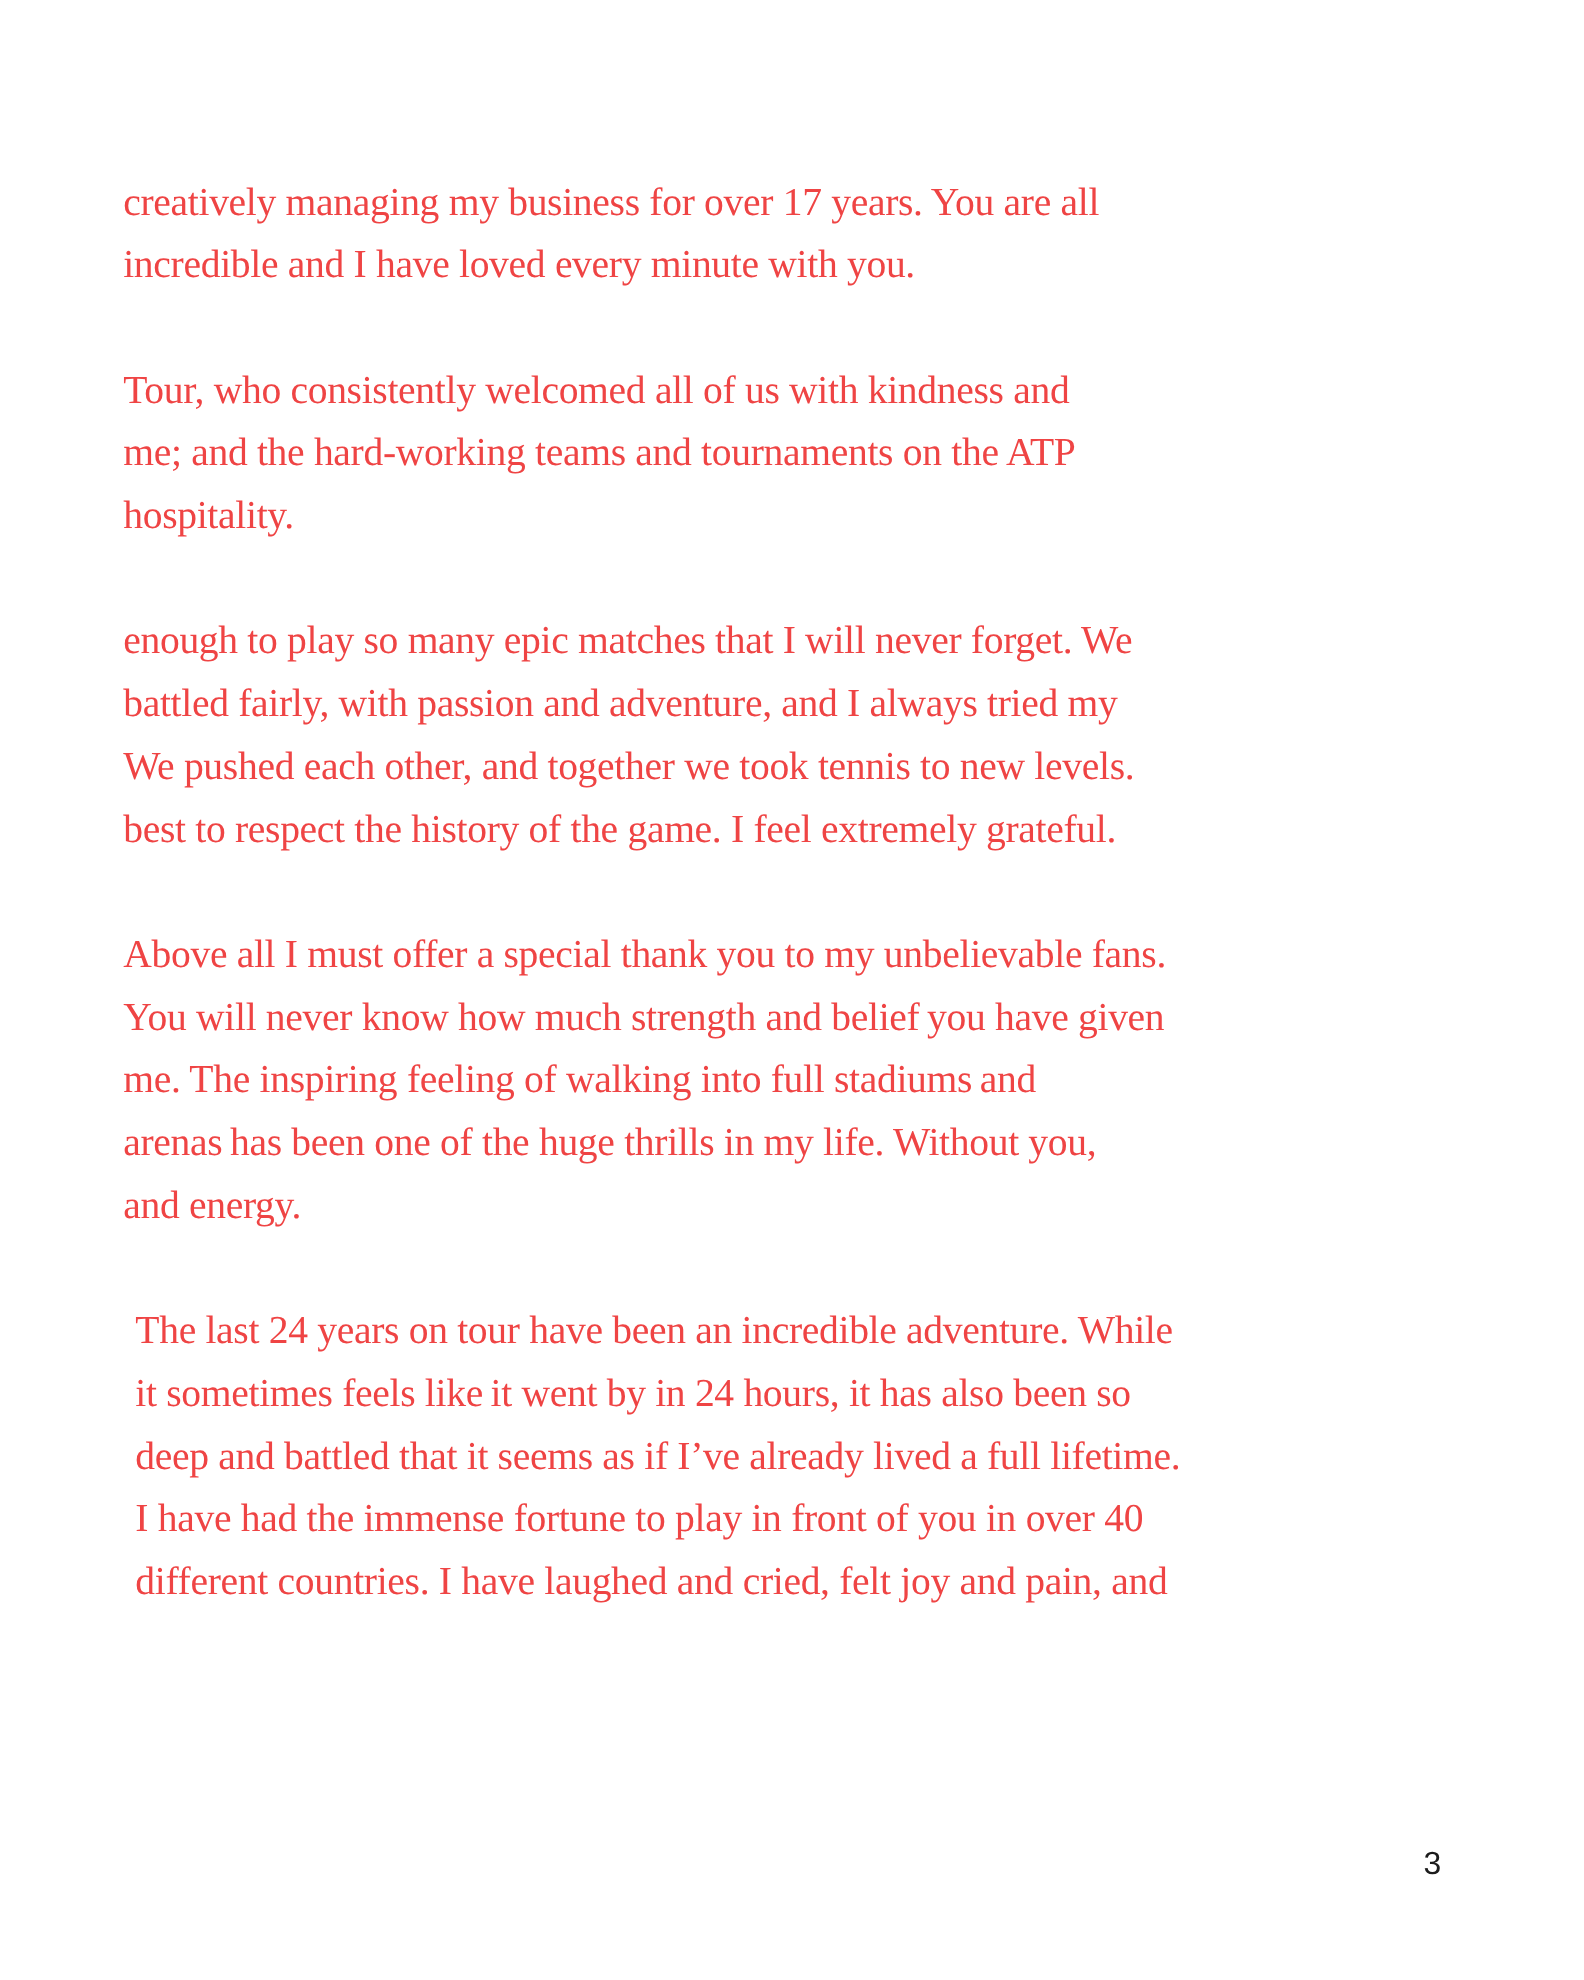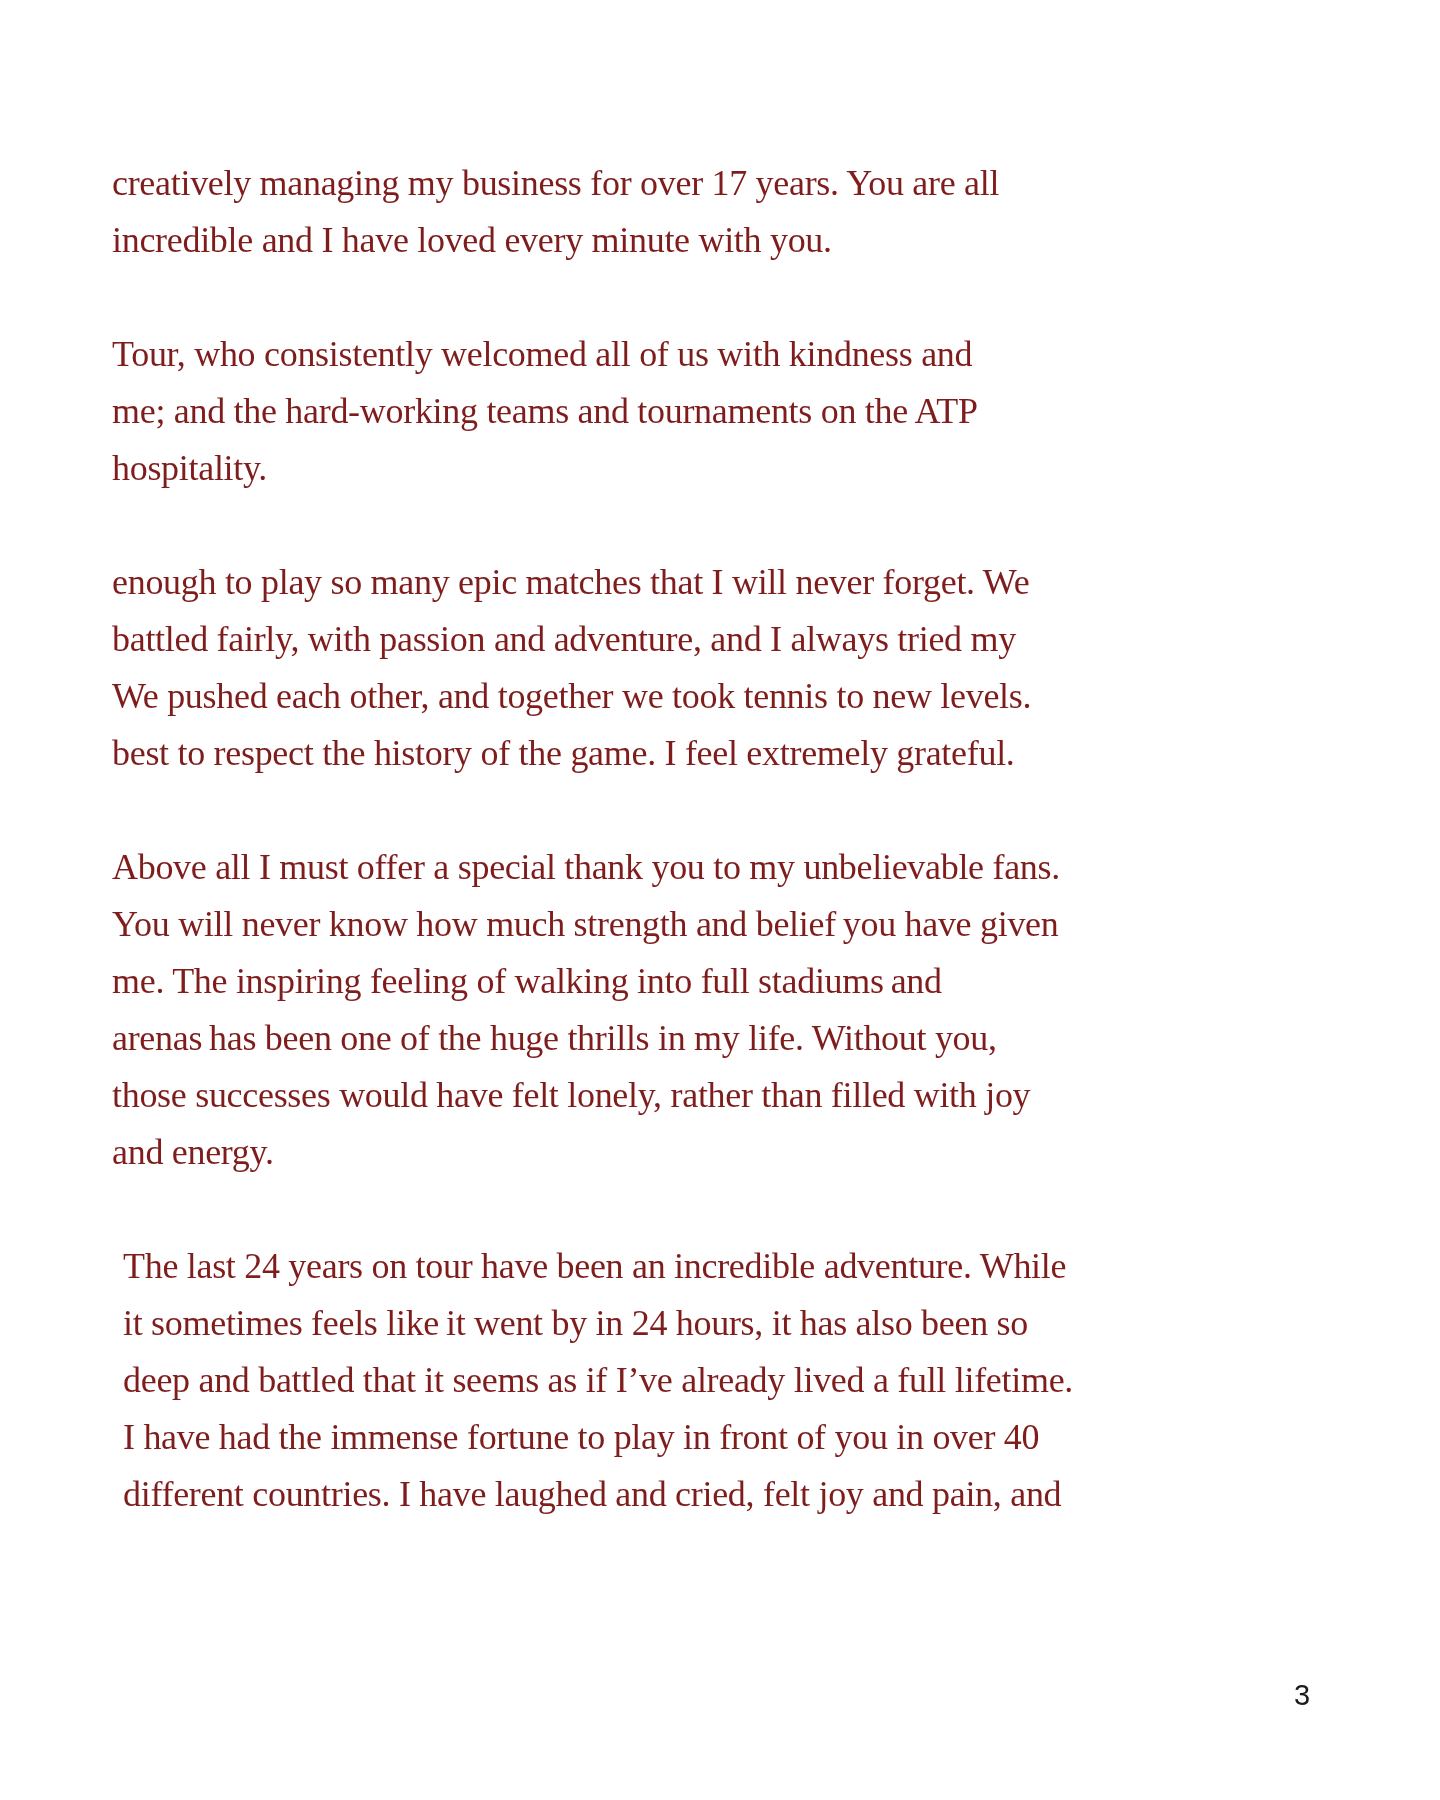--- a/index.html
+++ b/index.html
@@ -16,21 +16,21 @@
   }
   .content {
     position: absolute;
     top: 155px;
     left: 112px;
     width: 1260px;
     font-family: "Liberation Serif", "DejaVu Serif", serif;
     font-size: 36px;
     line-height: 57px;
     letter-spacing: -0.3px;
-    color: #7f1d1d;
+    color: #ef4444;
   }
   .para {
     margin: 0 0 57px 0;
     padding: 0;
   }
   .para:last-child {
     margin-bottom: 0;
     margin-left: 11px;
   }
   .line {
@@ -69,21 +69,20 @@
       <span class="line">battled fairly, with passion and adventure, and I always tried my</span>
       <span class="line">We pushed each other, and together we took tennis to new levels.</span>
       <span class="line">best to respect the history of the game. I feel extremely grateful.</span>
     </p>
 
     <p class="para">
       <span class="line">Above all I must offer a special thank you to my unbelievable fans.</span>
       <span class="line">You will never know how much strength and belief you have given</span>
       <span class="line">me. The inspiring feeling of walking into full stadiums and</span>
       <span class="line">arenas has been one of the huge thrills in my life. Without you,</span>
-      <span class="line">those successes would have felt lonely, rather than filled with joy</span>
       <span class="line">and energy.</span>
     </p>
 
     <p class="para">
       <span class="line">The last 24 years on tour have been an incredible adventure. While</span>
       <span class="line">it sometimes feels like it went by in 24 hours, it has also been so</span>
       <span class="line">deep and battled that it seems as if I’ve already lived a full lifetime.</span>
       <span class="line">I have had the immense fortune to play in front of you in over 40</span>
       <span class="line">different countries. I have laughed and cried, felt joy and pain, and</span>
     </p>

